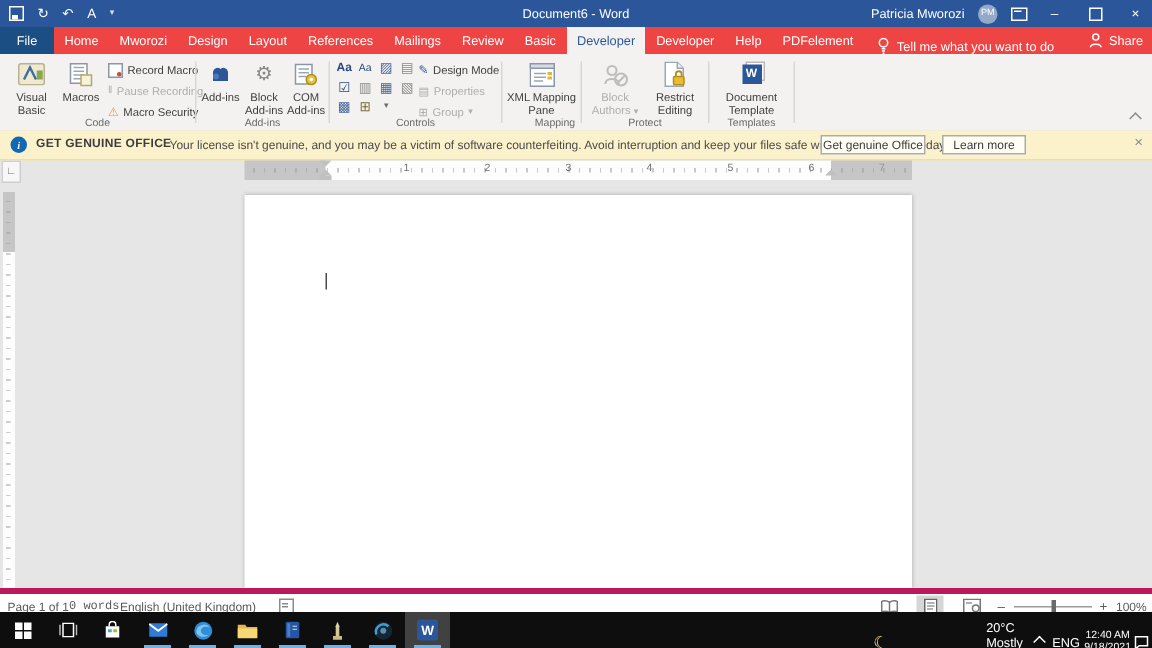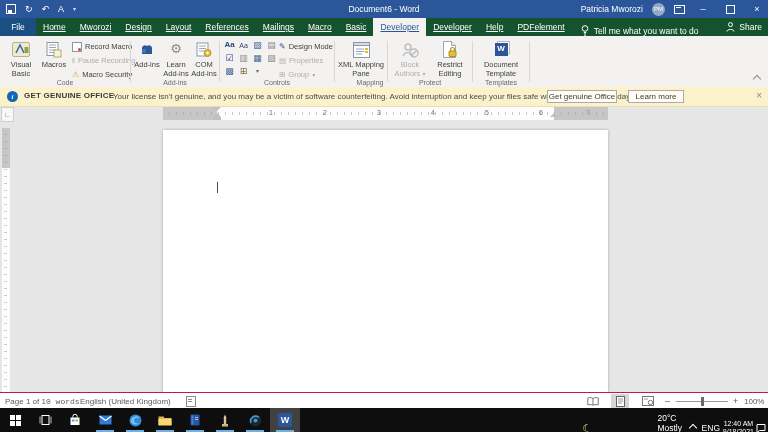--- a/index.html
+++ b/index.html
@@ -13,23 +13,23 @@
   .floppy{display:inline-block;width:8px;height:8px;border:1px solid #fff;position:relative;}
   .floppy::after{content:"";position:absolute;left:1px;bottom:0;width:4px;height:3px;background:#fff;}
   .title{position:absolute;left:0;right:0;top:0;height:18px;display:flex;align-items:center;justify-content:center;font-size:8.5px;pointer-events:none;}
   .tbright{position:absolute;right:2px;top:0;height:18px;display:flex;align-items:center;gap:9px;font-size:8.5px;}
   .avatar{width:13px;height:13px;border-radius:50%;background:#93a9c7;color:#fff;font-size:6px;display:flex;align-items:center;justify-content:center;}
   .ribdisp{display:inline-block;width:9px;height:7px;border:1px solid #fff;position:relative;}
   .ribdisp::after{content:"";position:absolute;left:1px;top:1px;width:5px;height:1px;background:#fff;}
   .winbtn{width:18px;height:18px;display:flex;align-items:center;justify-content:center;font-size:9px;}
   .restorebox{display:inline-block;width:7px;height:7px;border:1px solid #fff;}
   
-  .tabrow{position:absolute;top:18px;left:0;right:0;height:18px;background:#14532d;display:flex;align-items:stretch;color:#fff;font-size:8.5px;}
+  .tabrow{position:absolute;top:18px;left:0;right:0;height:18px;background:#ef4444;display:flex;align-items:stretch;color:#fff;font-size:8.5px;}
   .filetab{width:36px;background:#1b4e82;display:flex;align-items:center;justify-content:center;}
-  .tab{padding:0 7px;display:flex;align-items:center;white-space:nowrap;text-decoration:underline;}
+  .tab{padding:0 7px;display:flex;align-items:center;white-space:nowrap;}
   .tab.active{background:#f3f2f1;color:#2b579a;}
   .tellme{display:flex;align-items:flex-end;gap:5px;margin-left:9px;white-space:nowrap;}
   .share{position:absolute;right:6px;top:18px;height:18px;display:flex;align-items:center;gap:4px;color:#fff;font-size:8.5px;}
   
   .ribbon{position:absolute;top:36px;left:0;right:0;height:51px;background:#f3f2f1;border-bottom:1px solid #dadada;}
   .grp{position:absolute;top:0;bottom:0;}
   .gsep{position:absolute;top:5px;bottom:5px;width:1px;background:#d9d7d5;}
   .glabel{position:absolute;bottom:1px;left:0;right:0;text-align:center;font-size:7px;color:#6a6a6a;}
   .bigbtn{position:absolute;top:2px;height:42px;display:flex;flex-direction:column;align-items:center;text-align:center;font-size:7.5px;color:#3f3f3f;line-height:8.5px;}
   .bicon{height:19px;display:flex;align-items:center;justify-content:center;margin:2px 0 2px;}
@@ -58,21 +58,21 @@
   .ind{position:absolute;width:0;height:0;}
   .ind.down{border-left:4px solid transparent;border-right:4px solid transparent;border-top:4px solid #c0c0c0;top:0;}
   .ind.up{border-left:4px solid transparent;border-right:4px solid transparent;border-bottom:4px solid #c0c0c0;top:6px;}
   .indbox{position:absolute;top:10px;width:8px;height:3px;background:#c0c0c0;}
   .vruler{position:absolute;left:2px;top:128px;width:8px;height:264px;background:#fdfdfd;}
   .vrdark{position:absolute;left:0;right:0;top:0;height:40px;background:#c6c6c6;}
   .vrticks{position:absolute;left:2px;top:0;bottom:0;width:3px;background:repeating-linear-gradient(180deg,transparent 0 6px,#9d9d9d 6px 7px);opacity:.5;}
   .page{position:absolute;left:163px;top:130px;width:445px;height:262px;background:#fff;box-shadow:0 0 3px rgba(0,0,0,.28);}
   .caret{position:absolute;left:54px;top:52px;width:1px;height:11px;background:#4a4a4a;}
   
-  .statusbar{position:absolute;top:392px;left:0;right:0;height:16px;background:#fff;border-top:1px solid #be185d;font-size:8px;color:#5a5a5a;}
+  .statusbar{position:absolute;top:392px;left:0;right:0;height:16px;background:#fff;border-top:4px solid #be185d;font-size:8px;color:#5a5a5a;}
   .stitem{position:absolute;top:0;height:16px;display:flex;align-items:center;}
   .proof{display:inline-block;width:8px;height:9px;border:1px solid #8a8a8a;background:#fff;position:relative;}
   .proof::after{content:"";position:absolute;left:1px;top:2px;width:4px;height:1px;background:#8a8a8a;box-shadow:0 2px 0 #8a8a8a;}
   .viewbtn{position:absolute;top:1px;width:18px;height:14px;display:flex;align-items:center;justify-content:center;}
   .viewbtn.sel{background:#d6d6d6;}
   .ztrack{position:absolute;left:676px;top:8px;width:52px;height:1px;background:#9a9a9a;}
   .zthumb{position:absolute;left:701px;top:4px;width:3px;height:9px;background:#6a6a6a;}
   .zsign{position:absolute;top:0;height:16px;display:flex;align-items:center;font-size:9px;color:#5a5a5a;}
   
   .taskbar{position:absolute;top:408px;left:0;right:0;height:24px;background:#0e0e0e;color:#fff;}
@@ -113,21 +113,21 @@
   </div>
 
   <div class="tabrow">
     <div class="filetab">File</div>
     <div class="tab">Home</div>
     <div class="tab">Mworozi</div>
     <div class="tab">Design</div>
     <div class="tab">Layout</div>
     <div class="tab">References</div>
     <div class="tab">Mailings</div>
-    <div class="tab">Macro</div>
+    <div class="tab">Review</div>
     <div class="tab">Basic</div>
     <div class="tab active">Developer</div>
     <div class="tab">Developer</div>
     <div class="tab">Help</div>
     <div class="tab">PDFelement</div>
     <div class="tellme">
       <svg width="8" height="11" viewBox="0 0 8 11">
           <circle cx="4" cy="3.5" r="2.8" fill="none" stroke="#fff" stroke-width="1"></circle>
           <path d="M2.8 7.5 h2.4 M3 9 h2 M3.4 10.5 h1.2" stroke="#fff" stroke-width="1"></path>
         </svg>
@@ -186,21 +186,21 @@
         <span class="bicon">
           <svg width="16" height="16" viewBox="0 0 16 16">
               <path d="M3 6 a3 3 0 0 1 5-2 a3 3 0 0 1 5 2 v6 h-10 z" fill="#2b579a"></path>
               <circle cx="5" cy="9" r="2" fill="#4a79c0"></circle>
             </svg>
         </span>
         <span>Add-ins</span>
       </div>
       <div class="bigbtn" style="left:30px;width:28px;">
         <span class="bicon" style="font-size:13px;color:#8a8a8a;">⚙</span>
-        <span>Learn Add-ins</span>
+        <span>Block Add-ins</span>
       </div>
       <div class="bigbtn" style="left:58px;width:28px;">
         <span class="bicon">
           <svg width="16" height="16" viewBox="0 0 16 16">
               <rect x="1" y="1" width="11" height="13" fill="#fff" stroke="#8a97a8"></rect>
               <path d="M3 4 h7 M3 6.5 h7 M3 9 h5" stroke="#9aa7b8" stroke-width="1"></path>
               <circle cx="11.5" cy="11" r="3.4" fill="#e8c23a" stroke="#b08f1f"></circle>
               <circle cx="11.5" cy="11" r="1.2" fill="#fff"></circle>
             </svg>
         </span>

